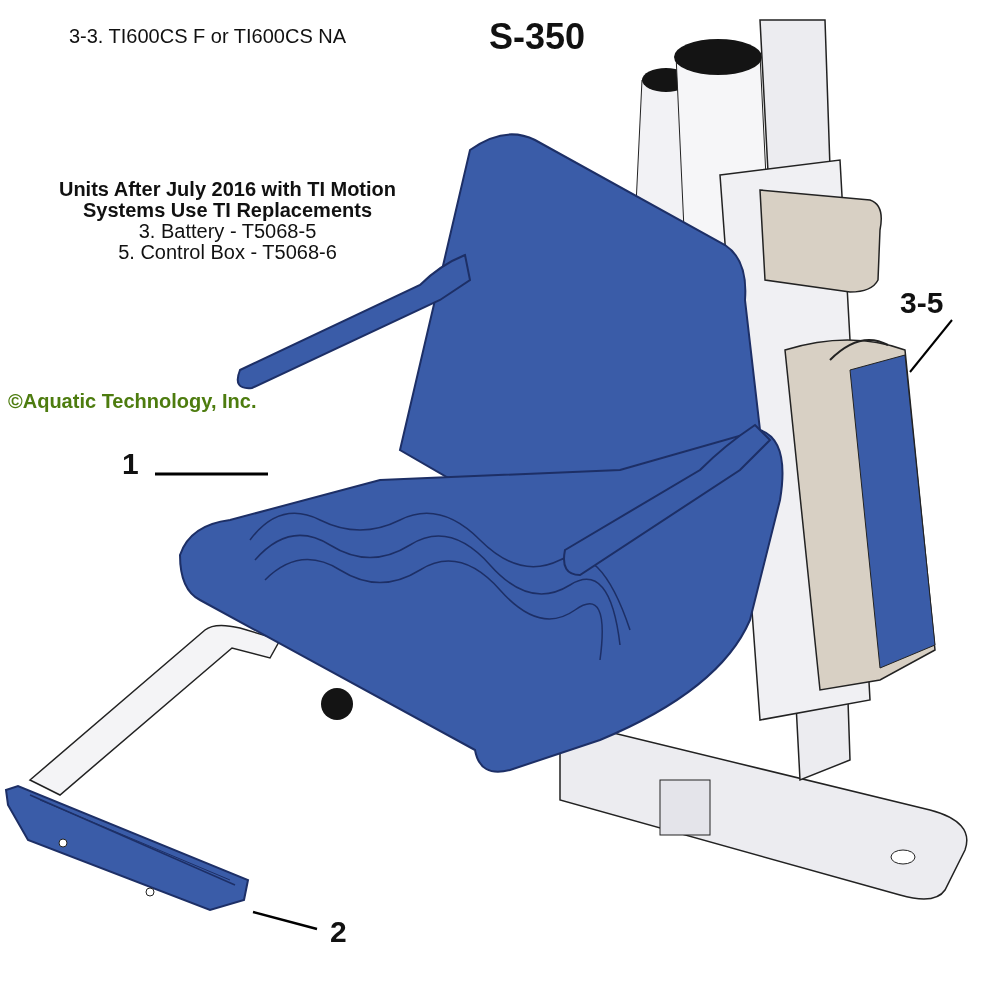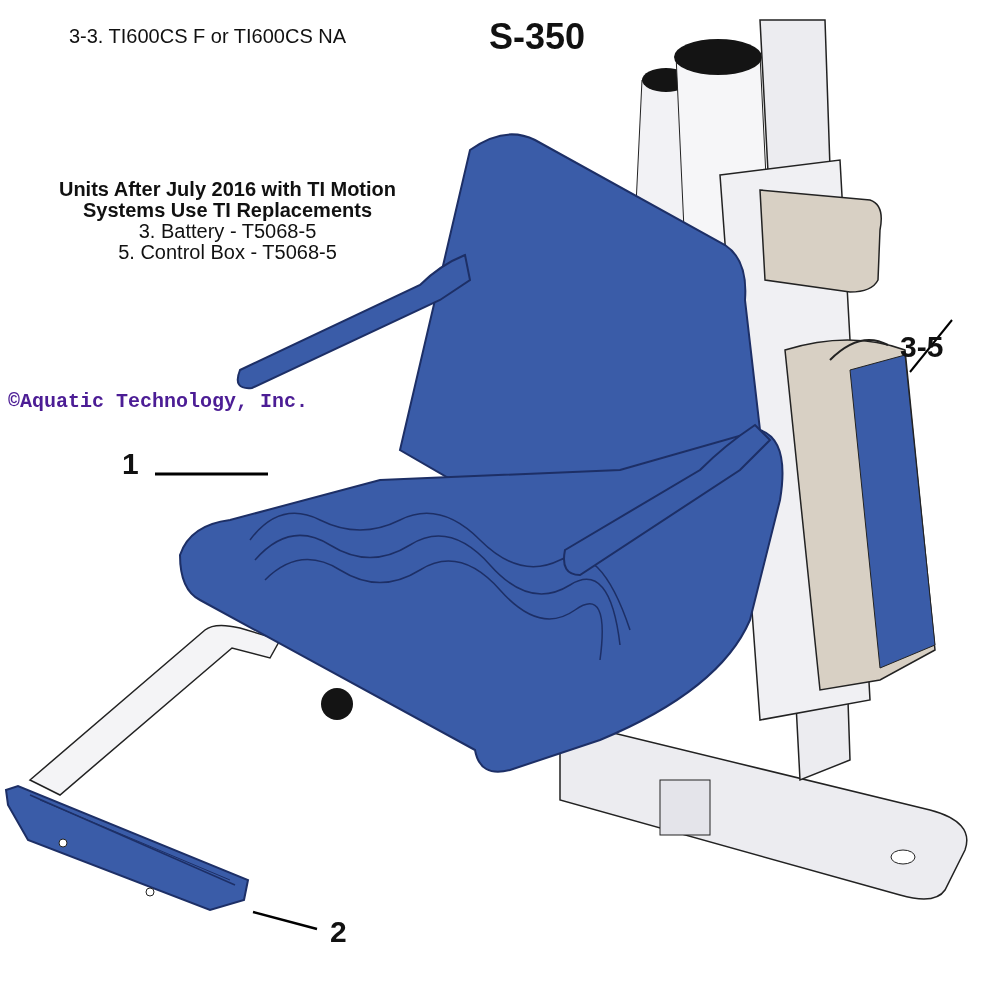--- a/index.html
+++ b/index.html
@@ -4,25 +4,25 @@
 <style>
   html, body { margin: 0; padding: 0; background: #ffffff; }
   body { width: 983px; height: 1000px; position: relative; overflow: hidden;
          font-family: "Liberation Sans", sans-serif; color: #111; }
   .note { position: absolute; text-align: center; line-height: 21px; font-size: 20px; }
   .note .b { font-weight: bold; display: block; }
   .note .r { display: block; }
   #pre { left: 30px; top: 26px; width: 355px; }
   #post { left: 20px; top: 147px; width: 415px; margin-top: 32px; }
   #model { position: absolute; left: 489px; top: 16px; font-size: 36px; font-weight: bold; }
-  #copy { position: absolute; left: 8px; top: 390px; font-size: 20px; font-weight: bold; color: #4c1d95; font-family: Liberation Mono, monospace; }
+  #copy { position: absolute; left: 8px; top: 390px; font-size: 20px; font-weight: bold; color: #4d7c0f; }
   .callout { position: absolute; font-size: 30px; font-weight: bold; }
   #c1 { left: 122px; top: 447px; }
   #c2 { left: 330px; top: 915px; }
-  #c35 { left: 900px; top: 286px; margin-top: 44px; }
+  #c35 { left: 900px; top: 286px; }
   svg#art { position: absolute; left: 0; top: 0; }
 </style>
 </head>
 <body>
 
 <svg id="art" width="983" height="1000" viewBox="0 0 983 1000">
 
   <path d="M560 720 L930 810 Q975 822 965 850 L945 890 Q935 905 900 895 L560 800 Z" fill="#ececf0" stroke="#222" stroke-width="1.5"></path>
   <rect x="660" y="780" width="50" height="55" fill="#e4e4ea" stroke="#222"></rect>
   <ellipse cx="903" cy="857" rx="12" ry="7" fill="#fff" stroke="#222"></ellipse>
@@ -63,21 +63,21 @@
 </svg>
 
 <div id="pre" class="note">
   <span class="r">3-3. TI600CS F or TI600CS NA</span>
 </div>
 
 <div id="post" class="note">
   <span class="b">Units After July 2016 with TI Motion</span>
   <span class="b">Systems Use TI Replacements</span>
   <span class="r">3. Battery - T5068-5</span>
-  <span class="r">5. Control Box - T5068-5</span>
+  <span class="r">5. Control Box - T5068-6</span>
 </div>
 
 <div id="model">S-350</div>
 <div id="copy">©Aquatic Technology, Inc.</div>
 
 <div id="c1" class="callout">1</div>
 <div id="c2" class="callout">2</div>
 <div id="c35" class="callout">3-5</div>
 
 </body></html>

